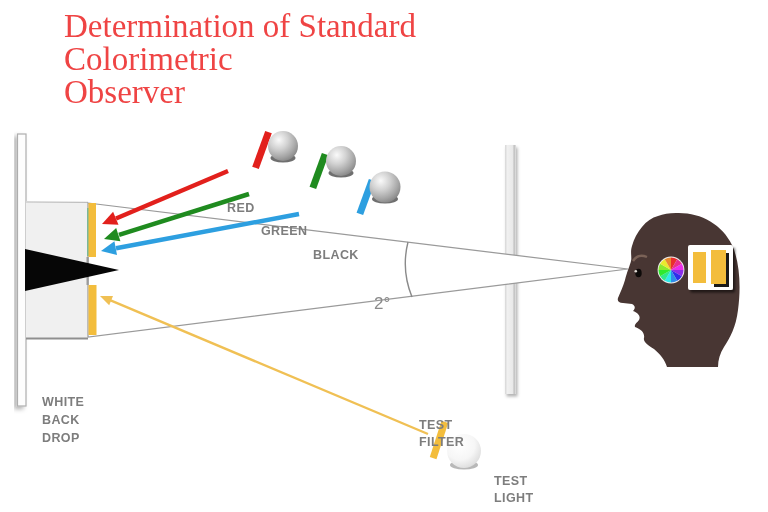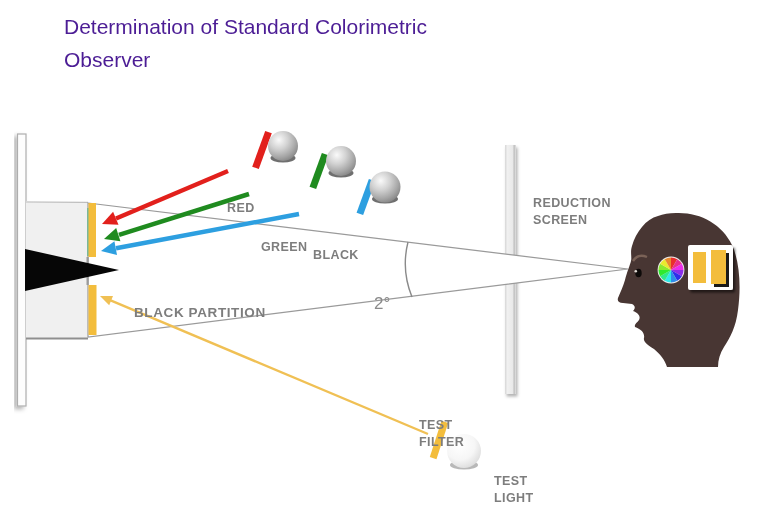--- a/index.html
+++ b/index.html
@@ -2,22 +2,22 @@
 <html><head>
 <meta charset="utf-8">
 <style>
   html,body{margin:0;padding:0;background:#fff;}
   #stage{
     position:relative;width:768px;height:512px;background:#ffffff;overflow:hidden;
     font-family:"Liberation Sans",sans-serif;
   }
   #title{
     position:absolute;left:64px;top:10px;width:500px;
-    font-size:21px;line-height:33px;color:#4c1d95;font-weight:400;
-    white-space:pre-line;letter-spacing:0px;
+    font-size:33px;line-height:33px;color:#ef4444;font-weight:400;
+    white-space:pre-line;letter-spacing:0px;font-family:Liberation Serif, serif;
   }
   .lbl{
     position:absolute;font-weight:bold;font-size:12.5px;line-height:17px;
     color:#7d7d7d;letter-spacing:.4px;white-space:pre-line;margin-top:44px;
   }
   .lbl-bp{font-size:13.5px;letter-spacing:.6px;}
   .lbl-angle{font-weight:400;font-size:17px;color:#8a8a8a;letter-spacing:0;}
   svg{position:absolute;left:0;top:0;}
 </style>
 </head>
@@ -150,23 +150,23 @@
         <rect x="693" y="252" width="13" height="31" fill="#f3bd3c"></rect>
         <rect x="711" y="250" width="15" height="34" fill="#f3bd3c"></rect>
       </g>
     </g>
   </svg>
 
   <div id="title">Determination of Standard Colorimetric
 Observer</div>
 
   <div class="lbl" style="left:227px;top:156px;">RED</div>
-  <div class="lbl" style="left:261px;top:195px;">GREEN</div>
+  <div class="lbl" style="left:261px;top:179px;">GREEN</div>
   <div class="lbl" style="left:313px;top:203px;">BLACK</div>
-  <div class="lbl" style="left:533px;top:151px;">REDUCTION
-SCREEN</div>
-  <div class="lbl lbl-bp" style="left:134px;top:260px;">BLACK PARTITION</div>
   <div class="lbl lbl-angle" style="left:374px;top:251px;">2°</div>
+  <div class="lbl" style="left:42px;top:349px;line-height:18px;">WHITE
+BACK
+DROP</div>
   <div class="lbl" style="left:419px;top:373px;">TEST
 FILTER</div>
   <div class="lbl" style="left:494px;top:429px;">TEST
 LIGHT</div>
 </div>
 
 </body></html>

